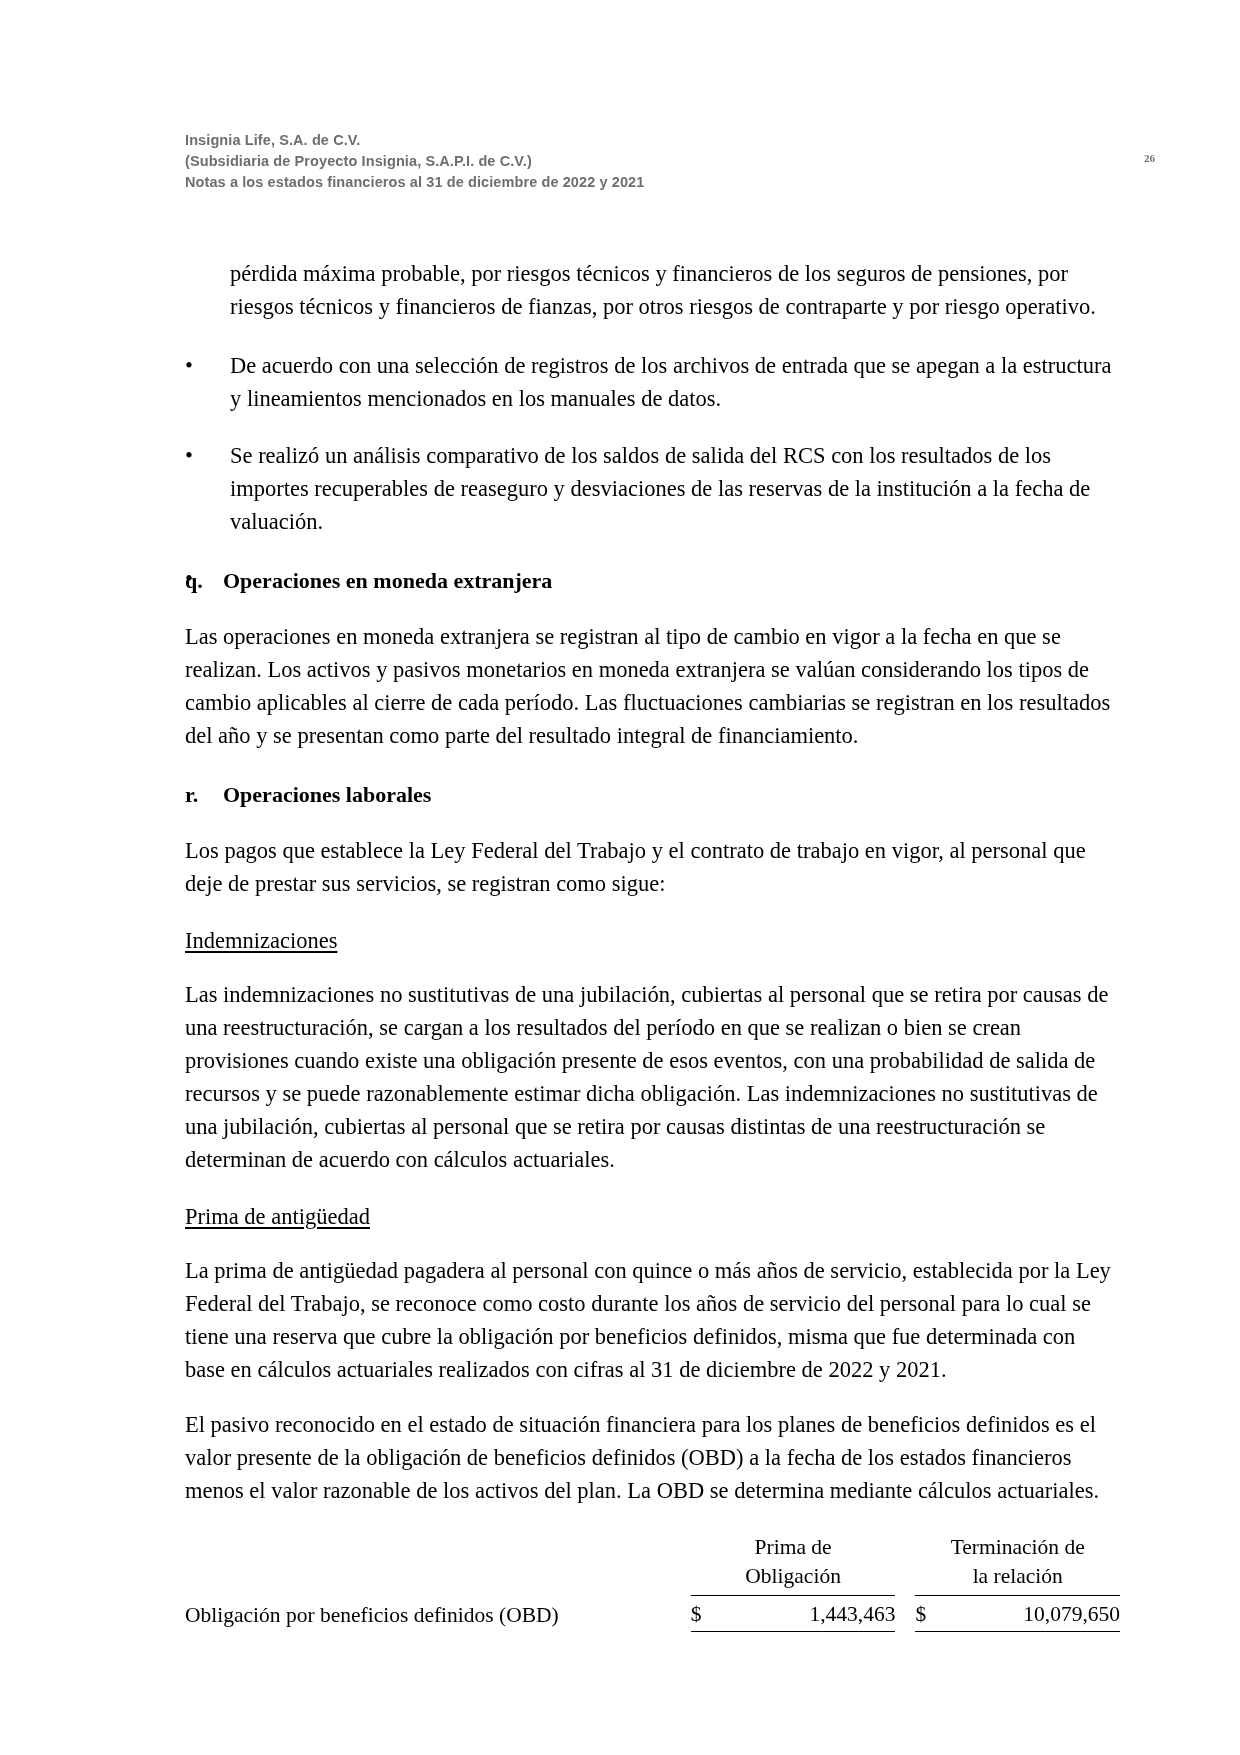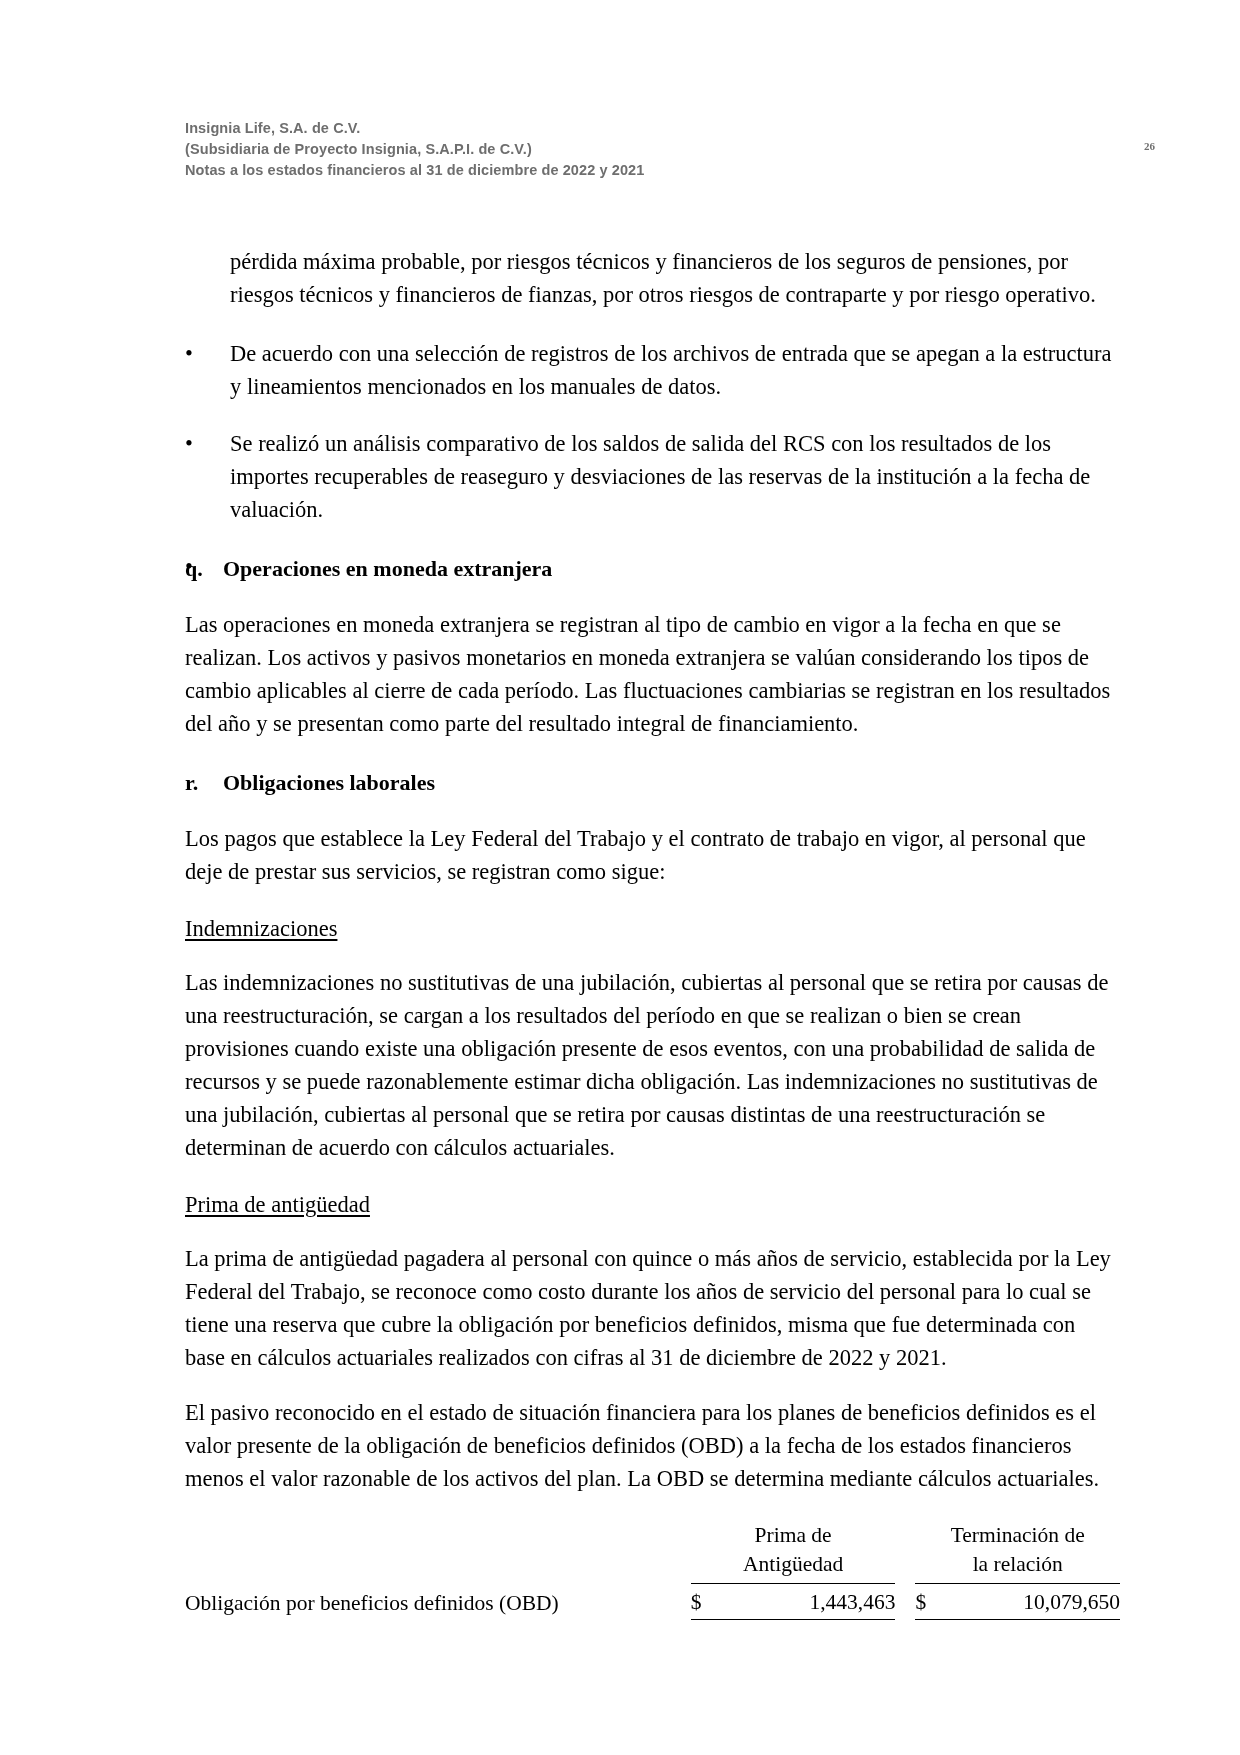--- a/index.html
+++ b/index.html
@@ -14,20 +14,21 @@
     position: relative;
     font-family: "Liberation Serif", "DejaVu Serif", serif;
     color: #000000;
     overflow: hidden;
   }
 
   .page {
     position: absolute;
     inset: 0;
     background: #ffffff;
+    margin-top: 12px;
   }
 
   
   .header {
     position: absolute;
     left: 185px;
     top: 118px;
     width: 970px;
   }
   .header-lines {
@@ -190,21 +191,21 @@
     </ul>
 
     <div class="letter-heading">
       <span class="letter">q.</span>
       <span>Operaciones en moneda extranjera</span>
     </div>
     <p class="para">Las operaciones en moneda extranjera se registran al tipo de cambio en vigor a la fecha en que se realizan. Los activos y pasivos monetarios en moneda extranjera se valúan considerando los tipos de cambio aplicables al cierre de cada período. Las fluctuaciones cambiarias se registran en los resultados del año y se presentan como parte del resultado integral de financiamiento.</p>
 
     <div class="letter-heading">
       <span class="letter">r.</span>
-      <span>Obligaciones laborales</span>
+      <span>Operaciones laborales</span>
     </div>
     <p class="para">Los pagos que establece la Ley Federal del Trabajo y el contrato de trabajo en vigor, al personal que deje de prestar sus servicios, se registran como sigue:</p>
 
     <div class="sub-heading">
       <span>Indemnizaciones</span>
     </div>
     <p class="para">Las indemnizaciones no sustitutivas de una jubilación, cubiertas al personal que se retira por causas de una reestructuración, se cargan a los resultados del período en que se realizan o bien se crean provisiones cuando existe una obligación presente de esos eventos, con una probabilidad de salida de recursos y se puede razonablemente estimar dicha obligación. Las indemnizaciones no sustitutivas de una jubilación, cubiertas al personal que se retira por causas distintas de una reestructuración se determinan de acuerdo con cálculos actuariales.</p>
 
     <div class="sub-heading">
       <span>Prima de antigüedad</span>
@@ -226,21 +227,21 @@
         <tbody>
             <tr>
           <td></td>
           <td class="hdr-cell" colspan="2">Prima de</td>
           <td></td>
           <td class="hdr-cell" colspan="2">Terminación de</td>
         </tr>
 
         <tr>
           <td></td>
-          <td class="hdr-cell hdr-group" colspan="2">Antigüedad</td>
+          <td class="hdr-cell hdr-group" colspan="2">Obligación</td>
           <td></td>
           <td class="hdr-cell hdr-group" colspan="2">la relación</td>
         </tr>
 
         <tr class="rule-top">
           <td style="border-bottom:none"></td>
           <td colspan="2"></td>
           <td style="border-bottom:none"></td>
           <td colspan="2"></td>
         </tr>

